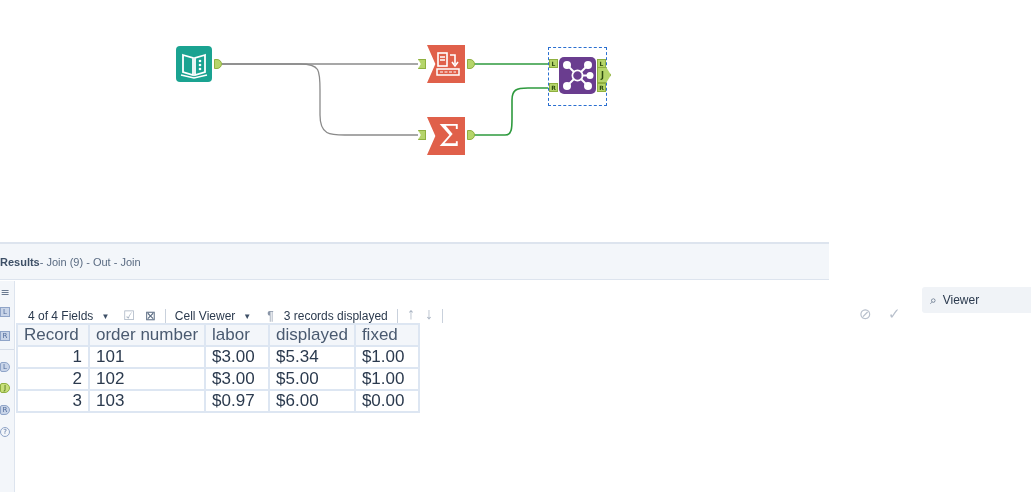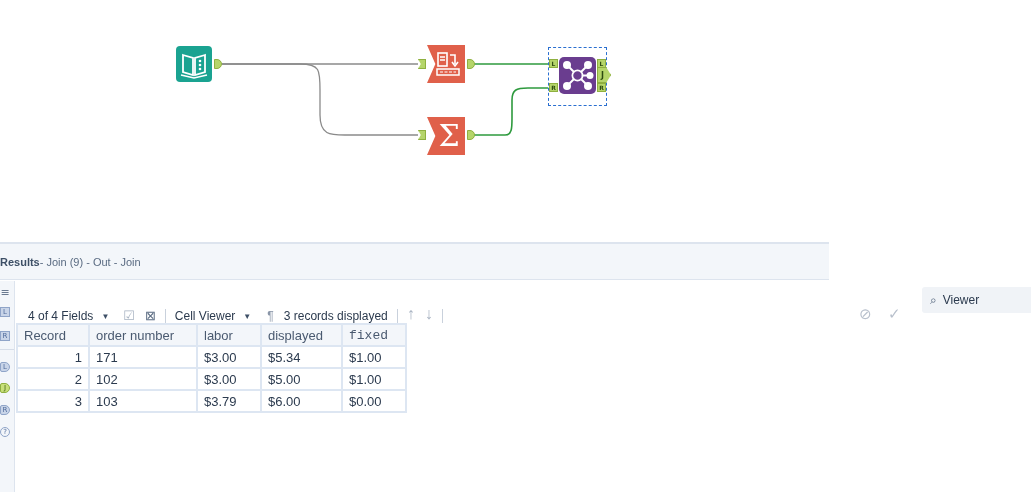--- a/index.html
+++ b/index.html
@@ -26,21 +26,21 @@
 
   #results-toolbar { position: absolute; left: 16px; top: 37px; width: 1015px; height: 42px; background: #ffffff; display: flex; align-items: flex-end; font-family: "Liberation Sans", sans-serif; font-size: 12px; color: #2b3a4e; }
   .tb-item { display: flex; align-items: center; }
   .tb-sep { width: 1px; height: 14px; background: #c9d1dc; margin: 0 9px; }
   .caret { font-size: 8px; margin-left: 8px; color: #3d4f66; }
   .tb-icon { color: #a8b3c2; font-size: 13px; margin-left: 14px; }
   .tb-icon.dark { color: #5a6b82; margin-left: 10px; }
   #search-box { position: absolute; left: 906px; top: 6px; width: 115px; height: 26px; background: #f0f3f7; border-radius: 3px; display: flex; align-items: center; padding-left: 8px; font-size: 12px; color: #2b3a4e; }
   #search-box .glyph { color: #5a6b82; font-size: 12px; margin-right: 6px; }
 
-  #grid { position: absolute; left: 16px; top: 79px; border-collapse: collapse; font-family: "Liberation Sans", sans-serif; font-size: 13px; color: #2b3a4e; }
+  #grid { position: absolute; left: 16px; top: 79px; border-collapse: collapse; font-family: "Liberation Sans", sans-serif; font-size: 17px; color: #2b3a4e; }
   #grid th, #grid td { height: 22px; border: 2px solid #dde6f2; padding: 0 6px; text-align: left; font-weight: normal; white-space: nowrap; }
   #grid th { background: #f3f6fa; color: #4a5a70; }
   #grid td.rec { text-align: right; }
 </style>
 </head>
 <body>
 
 <div id="canvas">
   <svg width="1031" height="242">
     <path d="M222 64 L300 64 C320 64 320 70 320 90 L320 115 C320 135 330 135 345 135 L418 135" stroke="#8a8a8a" stroke-width="1.3" fill="none"></path>
@@ -148,40 +148,40 @@
     </div>
   </div>
 
   <table id="grid">
     <thead>
       <tr>
         <th style="width:72px;">Record</th>
         <th style="width:108px;">order number</th>
         <th style="width:64px;margin-left:18px;">labor</th>
         <th style="width:81px;">displayed</th>
-        <th style="width:64px;font-family:Liberation Mono, monospace;">fixed</th>
+        <th style="width:64px;">fixed</th>
       </tr>
     </thead>
     <tbody>
       <tr>
         <td class="rec">1</td>
-        <td>171</td>
+        <td>101</td>
         <td>$3.00</td>
         <td>$5.34</td>
         <td>$1.00</td>
       </tr>
       <tr>
         <td class="rec">2</td>
         <td>102</td>
         <td>$3.00</td>
         <td>$5.00</td>
         <td>$1.00</td>
       </tr>
       <tr>
         <td class="rec">3</td>
         <td>103</td>
-        <td>$3.79</td>
+        <td>$0.97</td>
         <td>$6.00</td>
         <td>$0.00</td>
       </tr>
     </tbody>
   </table>
 </div>
 
 </body></html>

